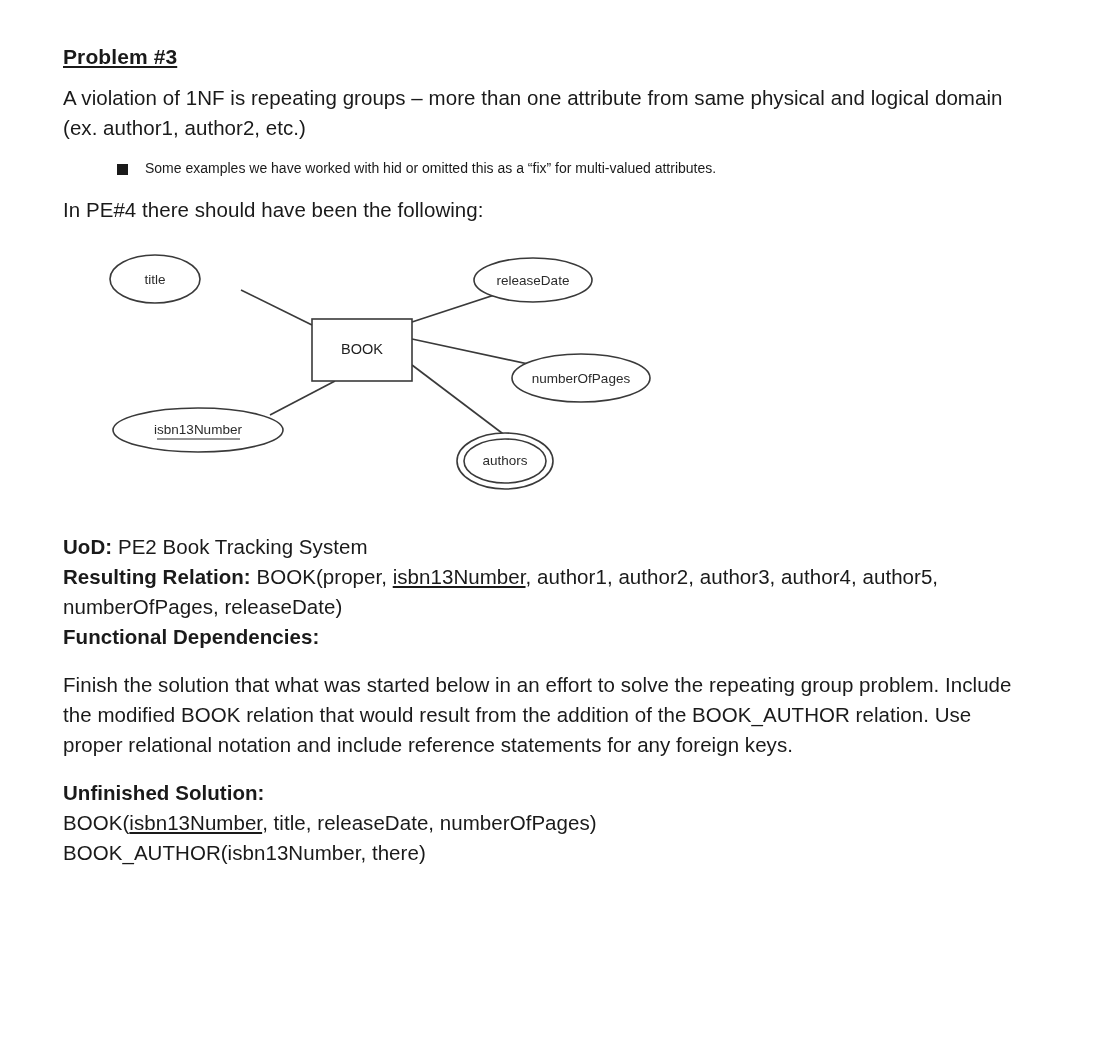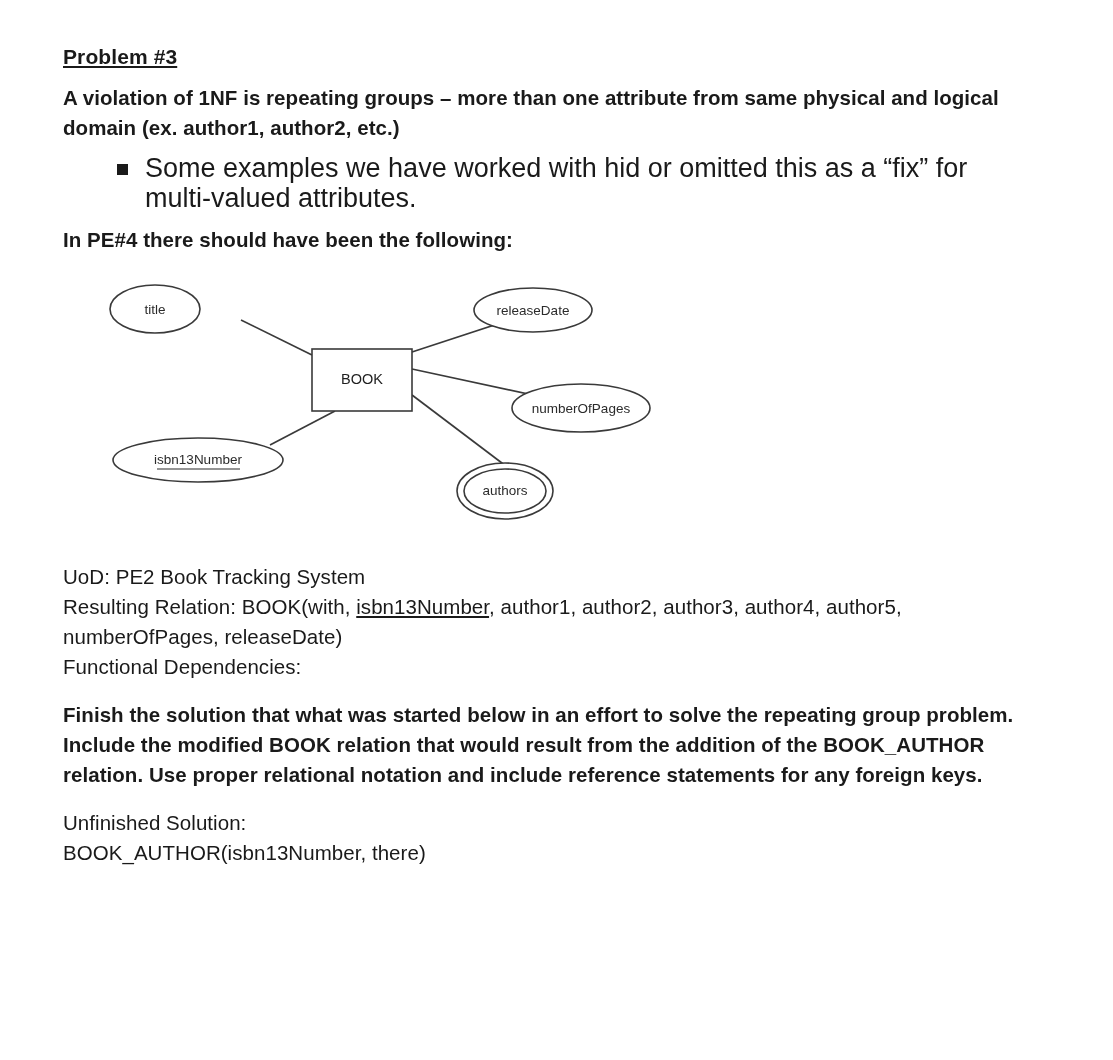--- a/index.html
+++ b/index.html
@@ -37,48 +37,47 @@
     text-decoration: underline;
     letter-spacing: .1px;
     margin: 0 0 13px 0;
     line-height: 26px;
   }
   .para {
     font-size: 20.5px;
     line-height: 30px;
     margin: 0 0 8px 0;
     letter-spacing: .05px;
-    font-weight: bold;
   }
 
   .bullet-row {
     display: flex;
     align-items: flex-start;
     margin: 10px 0 12px 0;
     padding-left: 54px;
   }
   .bullet-glyph {
     flex: 0 0 auto;
     width: 11px;
     height: 11px;
     background: #1a1a1a;
     margin-top: 11px;
     margin-right: 17px;
   }
   .bullet-text {
-    font-size: 27px;
+    font-size: 14px;
     line-height: 30px;
     max-width: 845px;
   }
 
   .spacer-lg { height: 29px; }
   .spacer-md { height: 18px; }
   .spacer-sm { height: 10px; }
 
-  .label-bold { font-weight: normal; }
+  .label-bold { font-weight: bold; }
   .uline { text-decoration: underline; }
   .arrow {
     font-weight: bold;
     font-size: 20px;
     padding: 0 2px;
   }
 
   .line {
     font-size: 20.5px;
     line-height: 30px;
@@ -188,32 +187,35 @@
 
     <div class="spacer-lg"></div>
 
     <div class="line">
       <span class="label-bold">UoD:</span>
       <span>PE2 Book Tracking System</span>
     </div>
 
     <div class="line">
       <span class="label-bold">Resulting Relation:</span>
-      <span>BOOK(with, </span><span class="uline">isbn13Number</span><span>, author1, author2, author3, author4, author5, numberOfPages, releaseDate)</span>
+      <span>BOOK(proper, </span><span class="uline">isbn13Number</span><span>, author1, author2, author3, author4, author5, numberOfPages, releaseDate)</span>
     </div>
 
     <div class="line">
       <span class="label-bold">Functional Dependencies:</span>
     </div>
 
     <div class="spacer-md"></div>
 
     <p class="para">Finish the solution that what was started below in an effort to solve the repeating group problem.  Include the modified BOOK relation that would result from the addition of the BOOK_AUTHOR relation.  Use proper relational notation and include reference statements for any foreign keys.</p>
 
     <div class="spacer-sm"></div>
 
     <div class="line">
       <span class="label-bold">Unfinished Solution:</span>
+    </div>
+    <div class="line">
+      <span>BOOK(</span><span class="uline">isbn13Number</span><span>, title, releaseDate, numberOfPages)</span>
     </div>
     <div class="line">BOOK_AUTHOR(isbn13Number, there)</div>
 
   </div>
 </div>
 
 </body></html>

